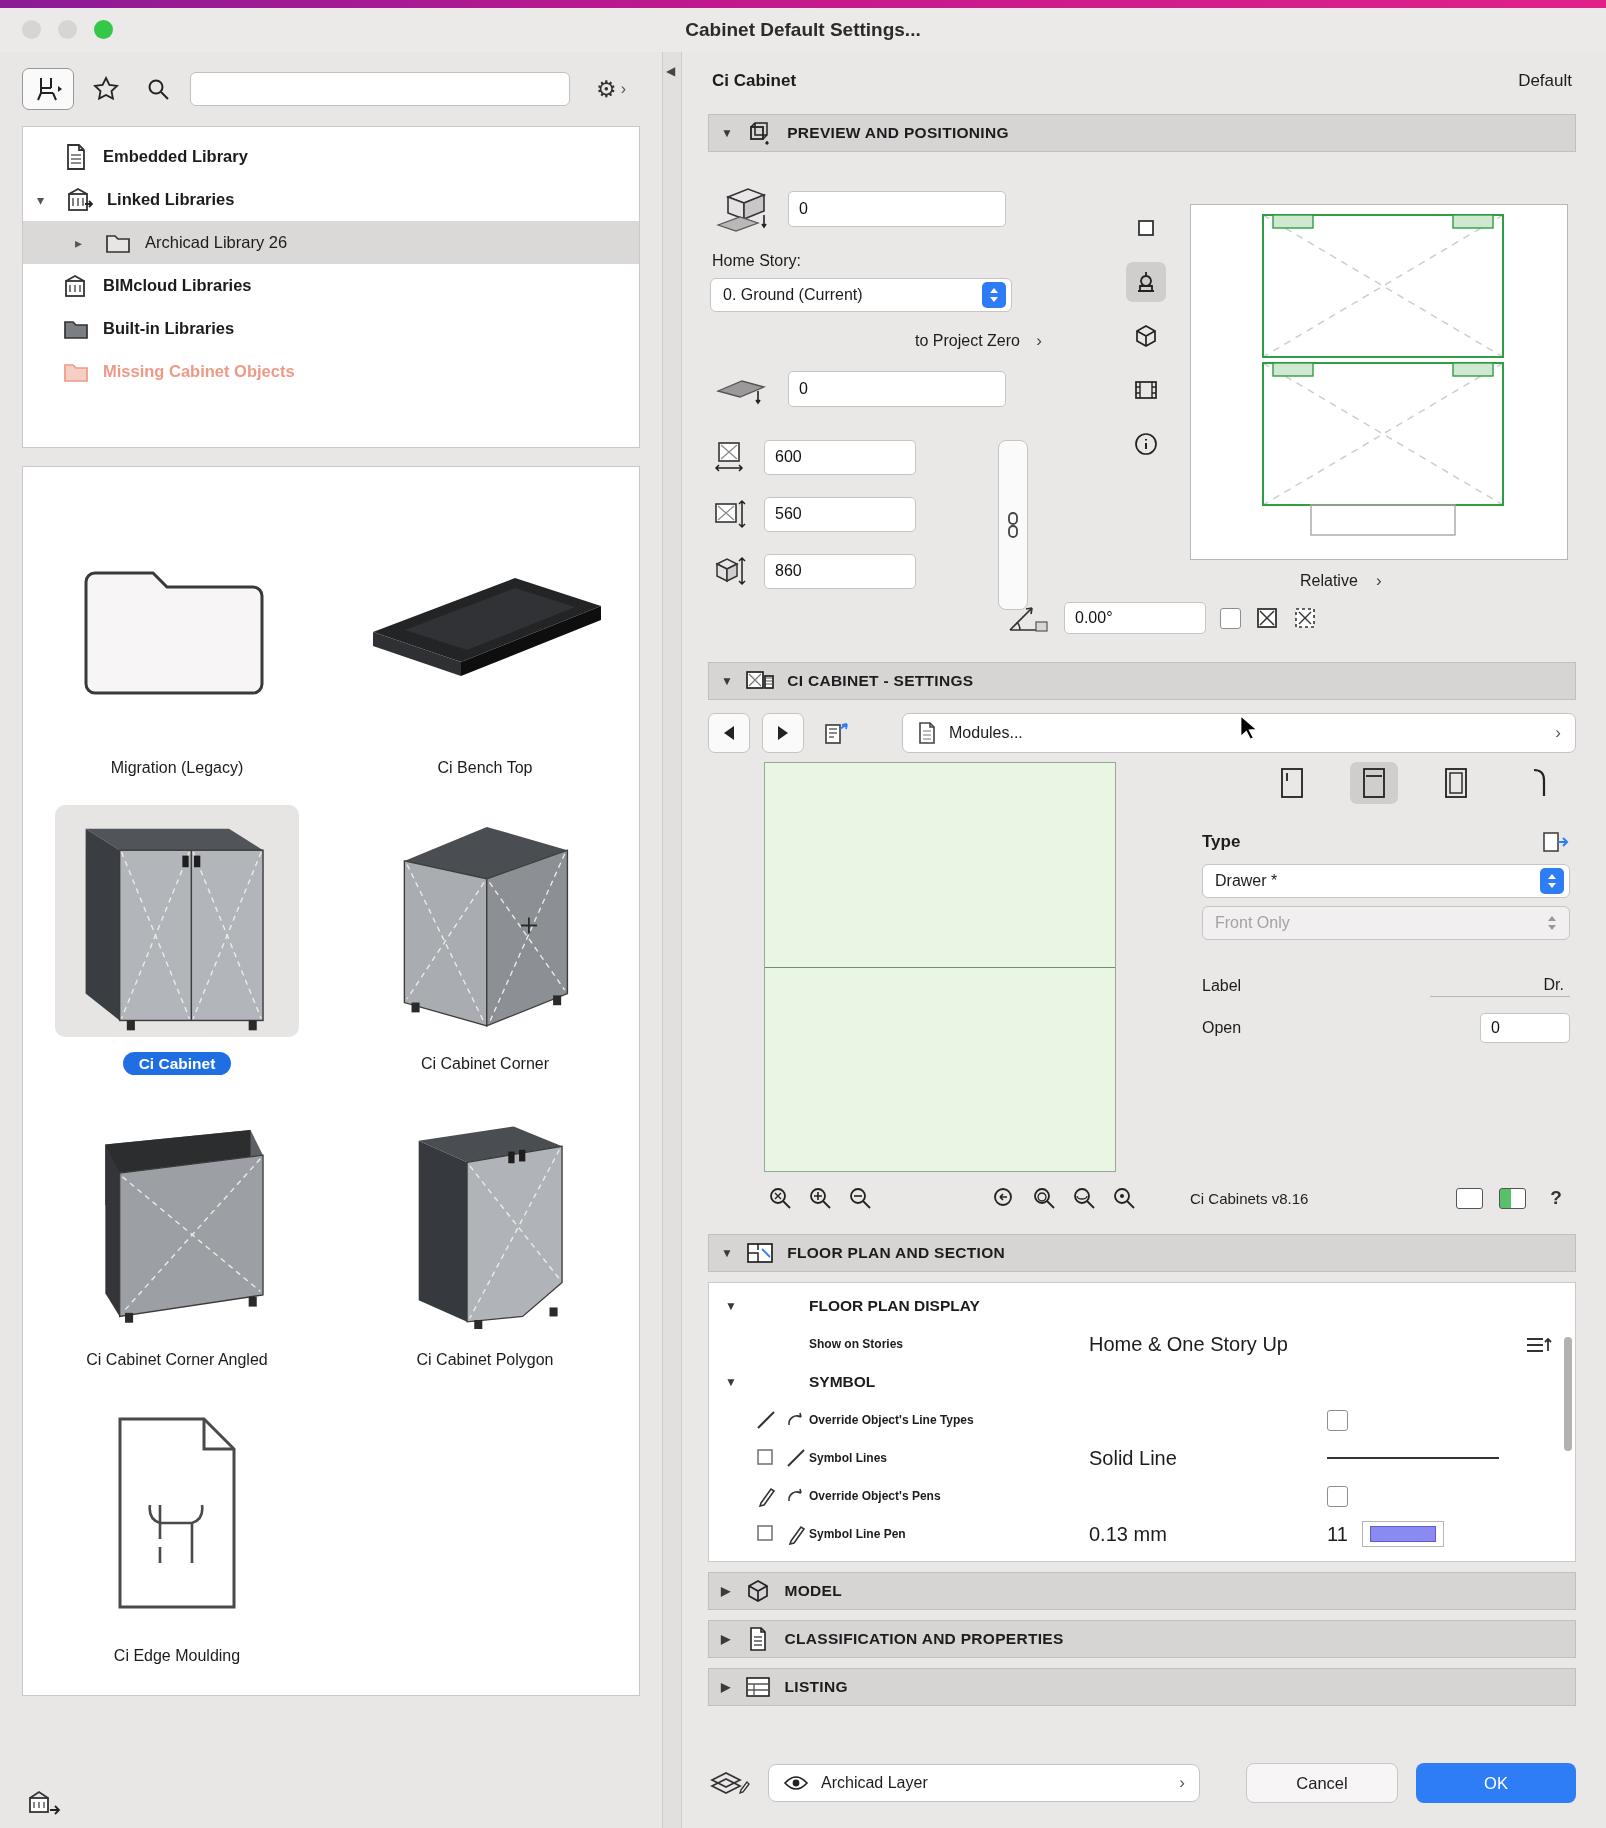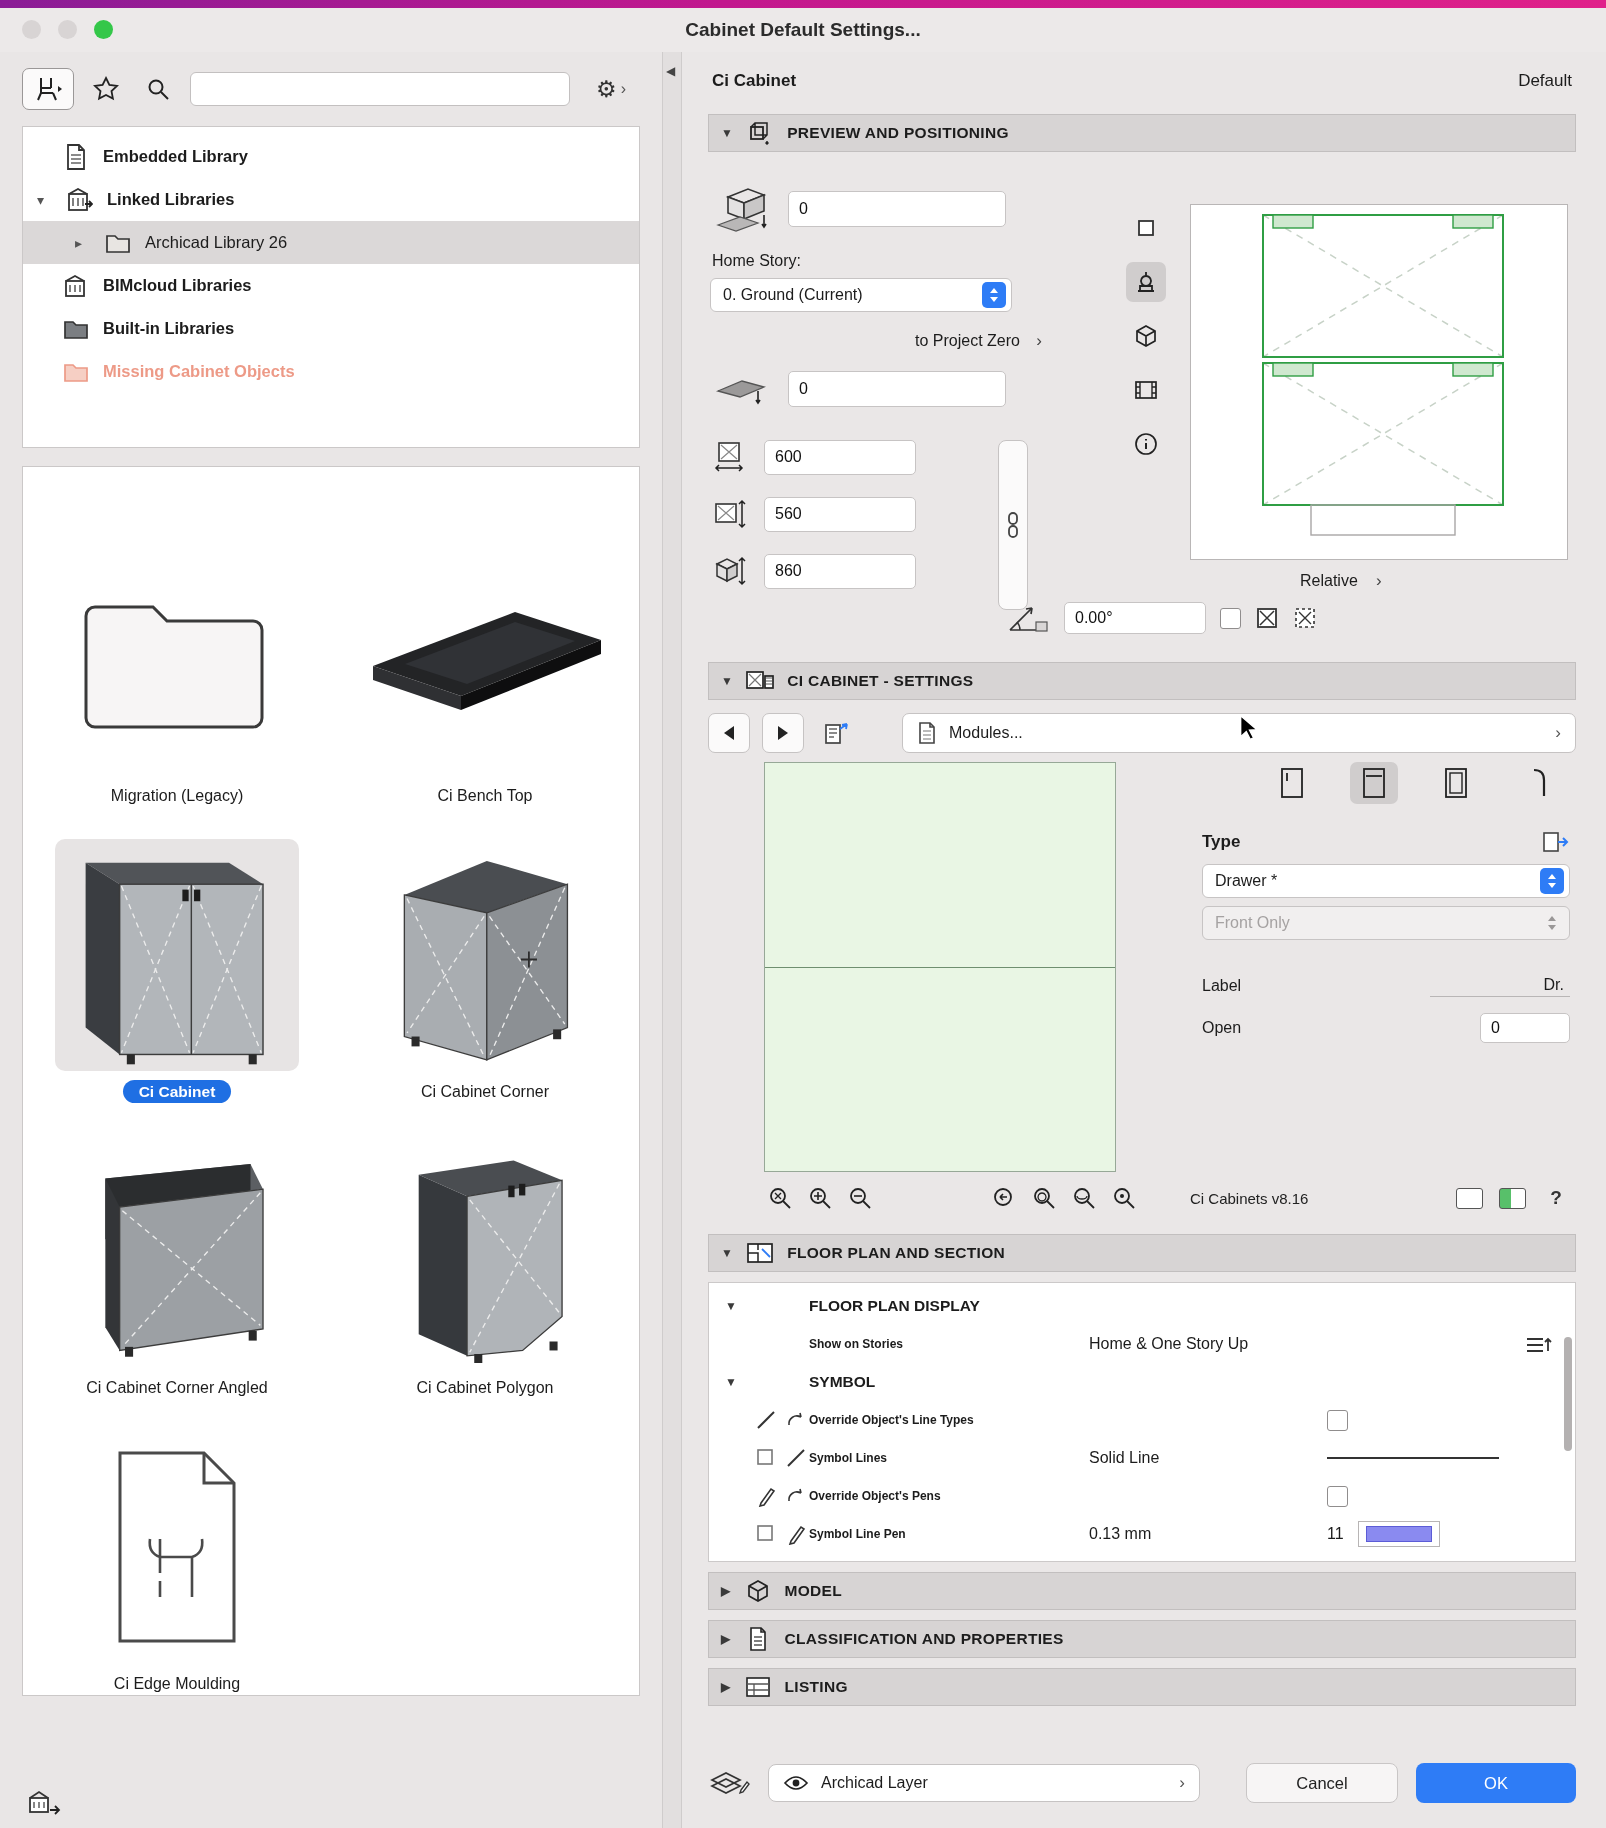--- a/index.html
+++ b/index.html
@@ -43,21 +43,21 @@
   .tree-row .twist { width:16px; font-size:14px; color:#555; font-weight:normal; }
   .tree-row.has-twist { padding-left:14px; }
   .tree-row.child { padding-left:52px; font-weight:normal; }
   .tree-row.selected { background:#dbd8d8; }
   .tree-row.missing { color:#ed9a87; }
   .ticon { width:30px; height:26px; flex:0 0 auto; display:flex; align-items:center; justify-content:center; }
 
   
   .lp-objects { margin:18px 22px 0 22px; background:#fff; border:1px solid #cbc8c8; height:1230px; overflow:hidden; }
   .obj-grid { display:grid; grid-template-columns:1fr 1fr; padding-top:42px; }
-  .obj-cell { display:flex; flex-direction:column; align-items:center; gap:12px; min-height:296px;justify-content:flex-end; }
+  .obj-cell { display:flex; flex-direction:column; align-items:center; gap:18px; min-height:296px; }
   .thumb { width:244px; height:232px; display:flex; align-items:center; justify-content:center; }
   .obj-cell.selected .thumb { background:#e7e4e4; border-radius:10px; }
   .obj-label { font-size:16px; text-align:center; }
   .pill { background:#1f6fe3; color:#fff; font-weight:bold; padding:3px 16px; border-radius:12px; font-size:15.5px; }
   .lp-bottom-icon { position:absolute; left:26px; bottom:10px; }
 
   
   .rp-header { height:46px; display:flex; justify-content:space-between; align-items:center; font-size:17px; padding:0 4px; }
   .rp-header .name { font-weight:bold; }
   .section-bar { height:38px; background:#d7d4d4; border:1px solid #c2bfbf; display:flex; align-items:center;
@@ -125,21 +125,21 @@
   .mini-win { width:27px; height:21px; border:1.5px solid #555; border-radius:3px; background:#fff; }
   .mini-win.colored { background:linear-gradient(90deg,#58c06a 0 45%, #fff 45%); }
   .help { font-size:19px; font-weight:bold; color:#333; width:28px; text-align:center; }
 
   
   .fp-body { background:#fff; border:1px solid #ccc9c9; margin-top:10px; position:relative; padding:4px 0 8px; flex:0 0 auto; }
   .fp-grid-row { display:grid; grid-template-columns:100px 280px 238px 1fr; align-items:center; height:38px; }
   .fp-sub { font-weight:bold; font-size:15.5px; }
   .fp-sub-tri { padding-left:16px; }
   .fp-label { font-size:12px;font-weight:bold; }
-  .fp-value { font-size:16px; }
+  .fp-value { font-size:20px; }
   .fp-ics { display:flex; gap:8px; padding-left:46px; align-items:center; }
   .fp-ctl { display:flex; align-items:center; gap:14px; }
   .fp-ctl.right { justify-content:flex-end; padding-right:22px; }
   .line-sample { width:172px; border-top:2px solid #333; }
   .pen-swatch { width:82px; height:26px; border:1px solid #b8b5b5; background:#fff; display:flex; align-items:center; justify-content:center; }
   .pen-swatch .ink { width:66px; height:16px; background:#8a8af0; border:1px solid #5c5cd6; }
   .fp-scroll { position:absolute; right:3px; top:54px; width:8px; height:114px; background:#b4b1b1; border-radius:4px; }
 
   .collapsed-bar { height:38px; }
 

